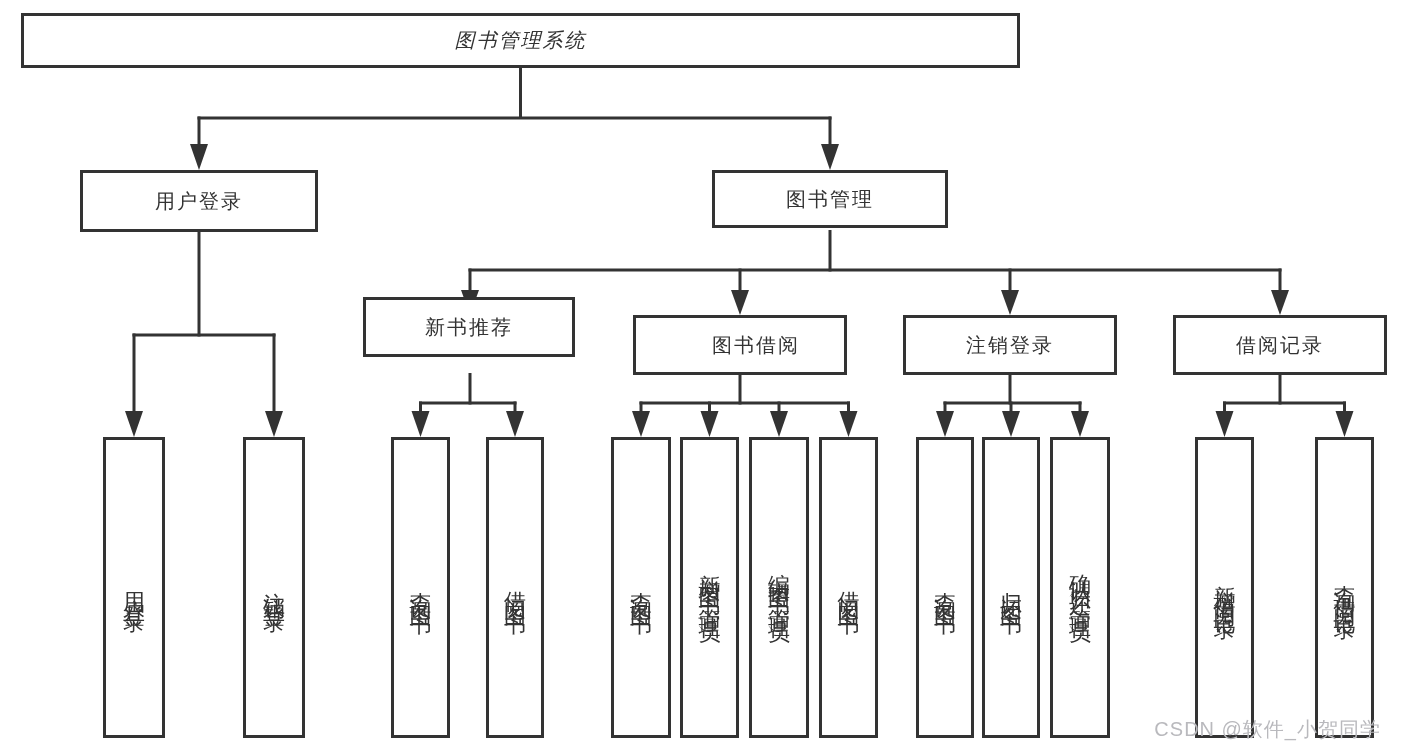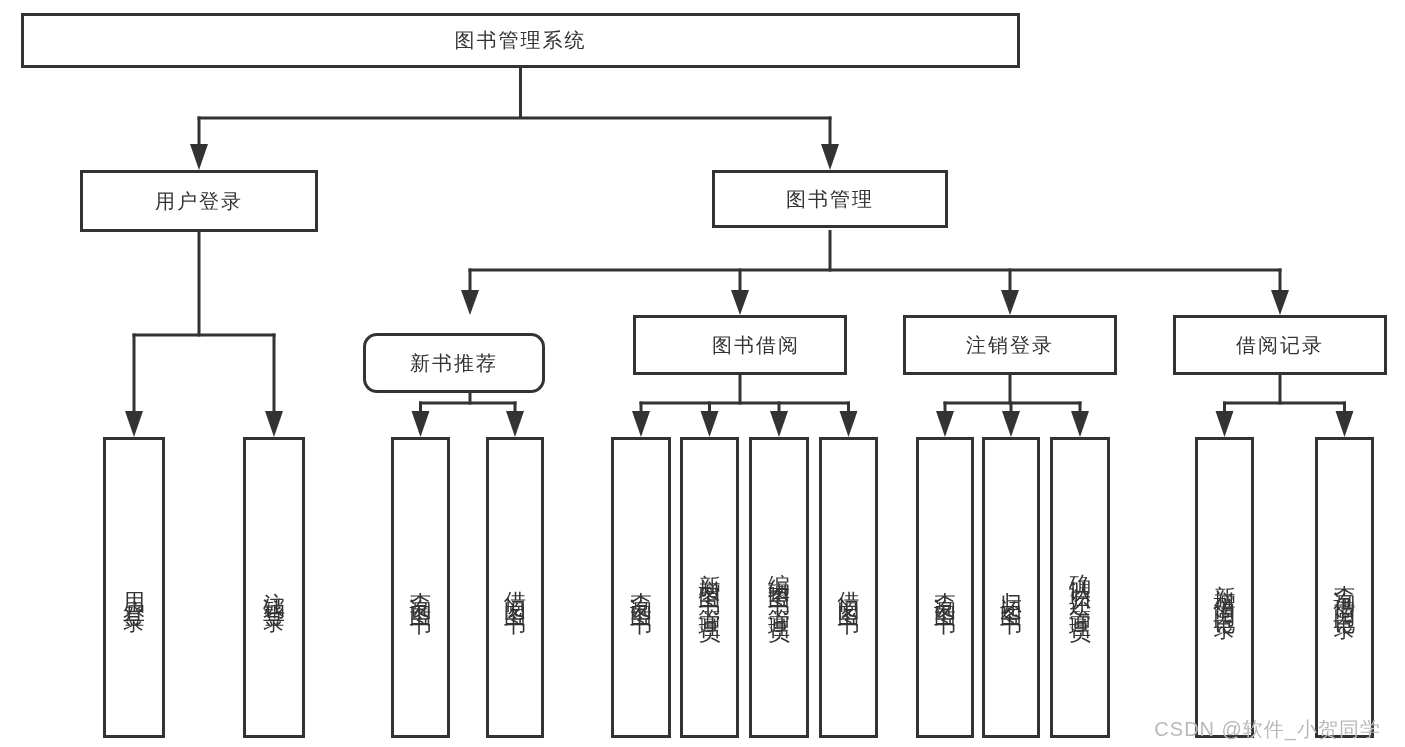--- a/index.html
+++ b/index.html
@@ -134,32 +134,32 @@
     <g>
       <line x1="1280" y1="373" x2="1280" y2="404.5"></line>
       <line x1="1223" y1="403" x2="1346" y2="403"></line>
       <line x1="1224.5" y1="401.5" x2="1224.5" y2="414"></line>
       <polygon points="1215.5,411 1233.5,411 1224.5,437"></polygon>
       <line x1="1344.5" y1="401.5" x2="1344.5" y2="414"></line>
       <polygon points="1335.5,411 1353.5,411 1344.5,437"></polygon>
     </g>
   </svg>
 
-  <div class="node h" style="left:21px; top:13px; width:999px; height:55px;">
+  <div class="node h" style="left:21px; top:13px; width:999px; height:55px;font-style:italic;">
     <span>图书管理系统</span>
   </div>
 
   <div class="node h" style="left:80px; top:170px; width:238px; height:62px;">
     <span>用户登录</span>
   </div>
   <div class="node h" style="left:712px; top:170px; width:236px; height:58px;">
     <span>图书管理</span>
   </div>
 
-  <div class="node h" style="left:363px; top:333px; width:182px; height:60px;border-radius:14px;">
+  <div class="node h" style="left:363px; top:297px; width:212px; height:60px;">
     <span>新书推荐</span>
   </div>
   <div class="node h" style="left:633px; top:315px; width:214px; height:60px;padding-left:32px;">
     <span>图书借阅</span>
   </div>
   <div class="node h" style="left:903px; top:315px; width:214px; height:60px;">
     <span>注销登录</span>
   </div>
   <div class="node h" style="left:1173px; top:315px; width:214px; height:60px;">
     <span>借阅记录</span>

